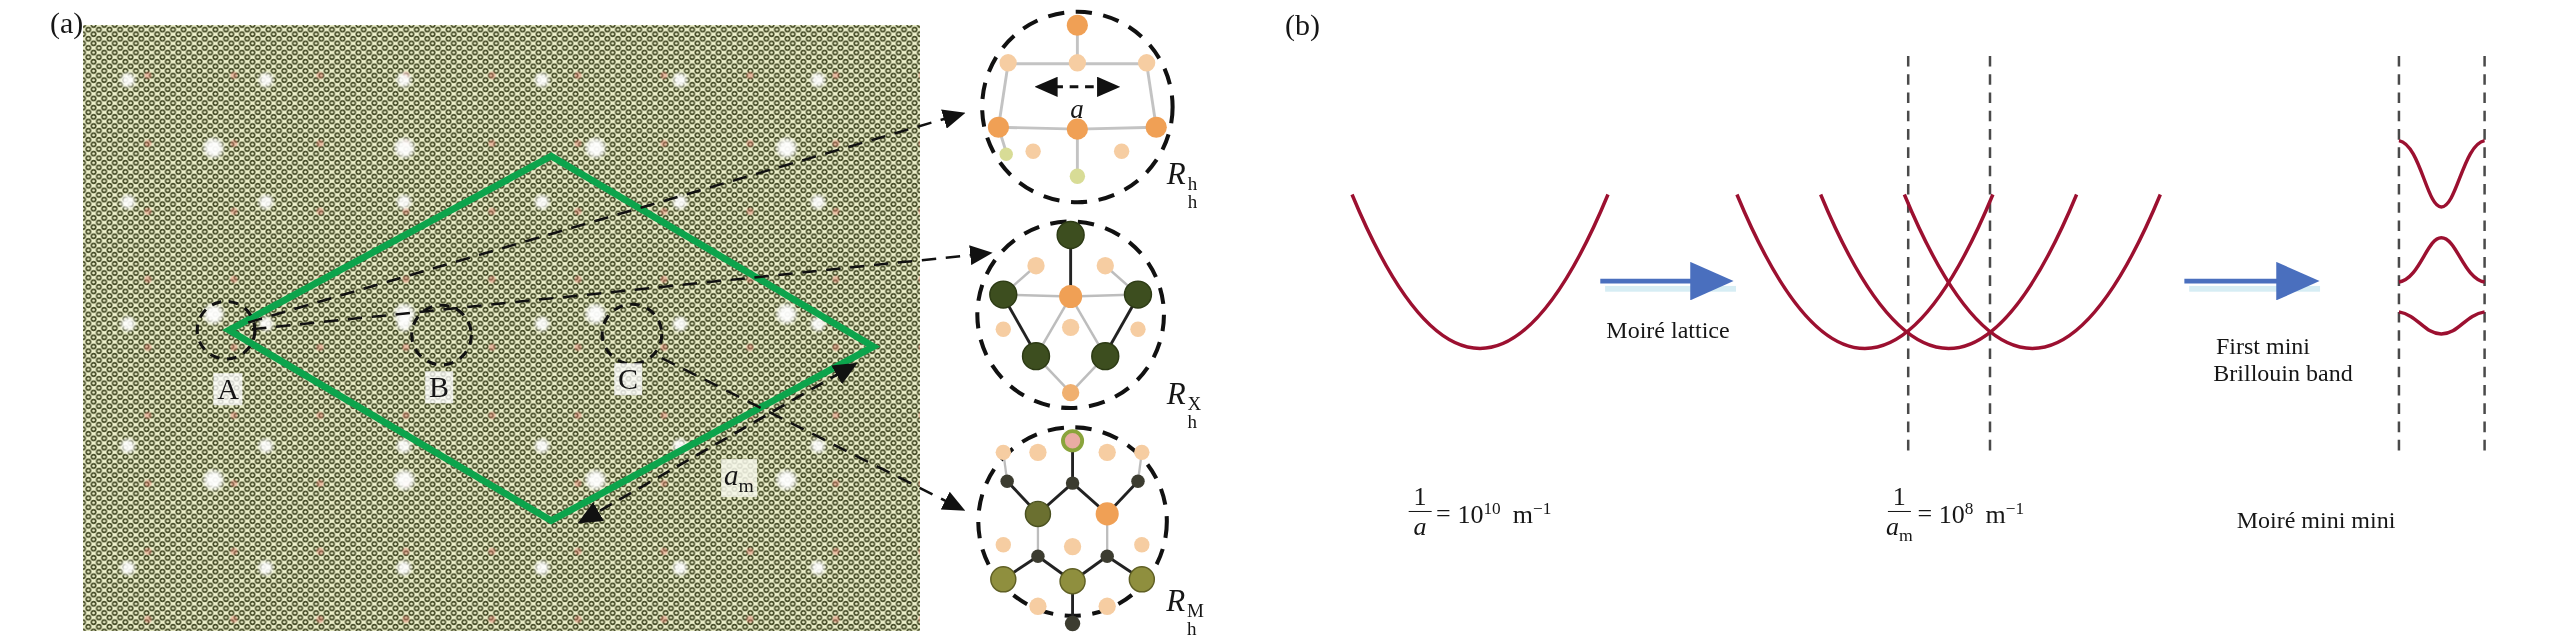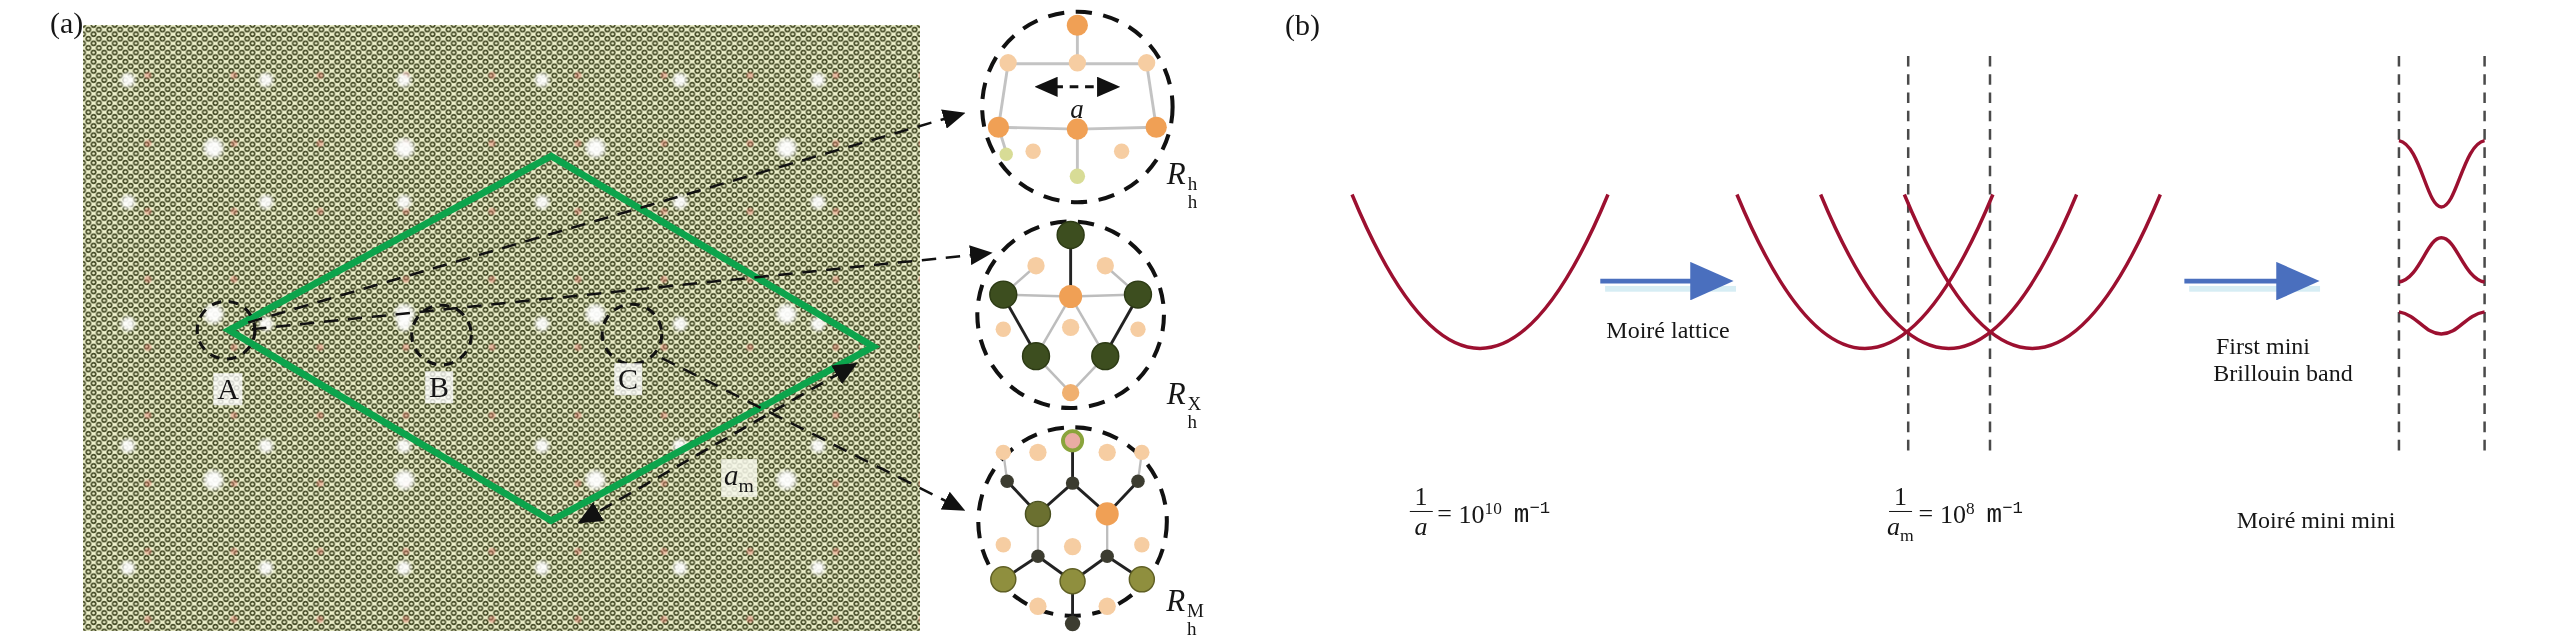--- a/index.html
+++ b/index.html
@@ -20,21 +20,21 @@
   .rlabel .stack{display:inline-flex;flex-direction:column;align-items:flex-start;
                  font-size:19px;line-height:0.95;font-style:normal;margin-left:1.9px;vertical-align:-5.8px;}
   .steplabel{font-size:24px;}
   .formula{display:inline-flex;align-items:center;font-size:26px;transform:translate(-50%,-50%);}
   .frac{display:inline-flex;flex-direction:column;align-items:center;line-height:1.05;}
   .fnum{border-bottom:1.9px solid #151515;padding:0 4.8px 1px;}
   .fden{font-style:italic;padding-top:1px;}
   .fden sub{font-style:normal;}
   .eq{margin:0 6.7px 0 4.8px;}
   .pow sup,.unit sup{font-size:17.3px;vertical-align:8.7px;}
-  .unit{margin-left:12px;font-family:Liberation Mono, monospace;}
+  .unit{margin-left:12px;}
   .lattice{position:absolute;left:83px;top:25px;width:837px;height:606px;
     background-color:#ecefca;
     background-image:
       radial-gradient(circle, rgba(255,255,255,0.95) 0 4.8px, rgba(255,255,255,0.75) 7.7px, rgba(255,255,255,0) 12.5px),
       radial-gradient(circle, rgba(255,255,255,0.9) 0 3.8px, rgba(255,255,255,0) 9.6px),
       radial-gradient(circle, rgba(233,120,110,0.4) 0 2.3px, rgba(233,120,110,0) 4.8px),
       radial-gradient(circle, rgba(236,239,202,0.9) 0 0.9px, #474d29 1.6px 2.6px, rgba(71,77,41,0) 3.4px),
       radial-gradient(circle, rgba(236,239,202,0.9) 0 0.9px, #474d29 1.6px 2.6px, rgba(71,77,41,0) 3.4px);
     background-size: 191px 166px, 138px 122px, 86px 68px, 10.6px 9.2px, 10.6px 9.2px;
     background-position: 35px 40px, 114px 116px, 22px 16.4px, 0 0, 5.3px 4.6px;

